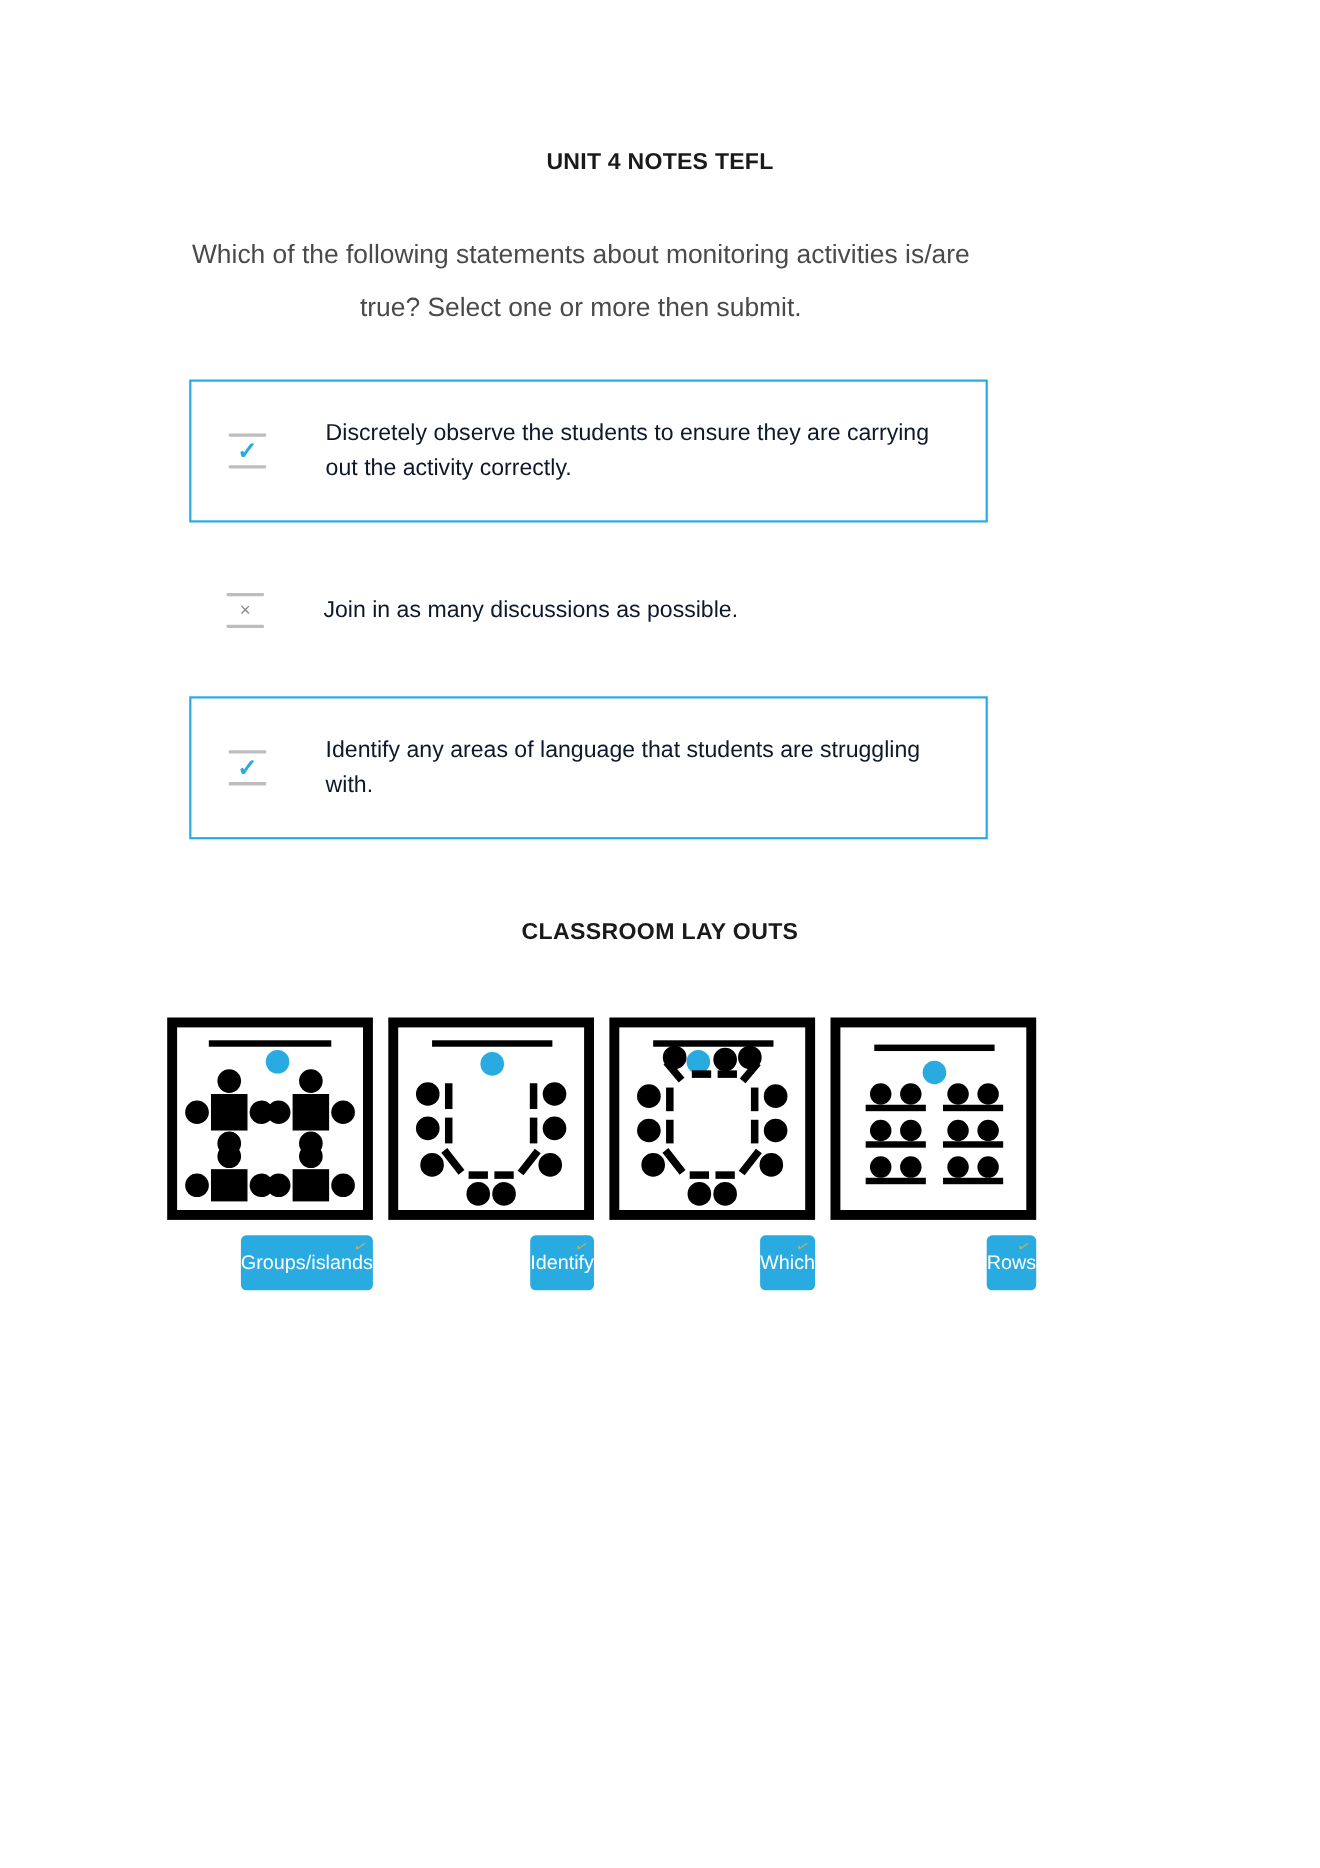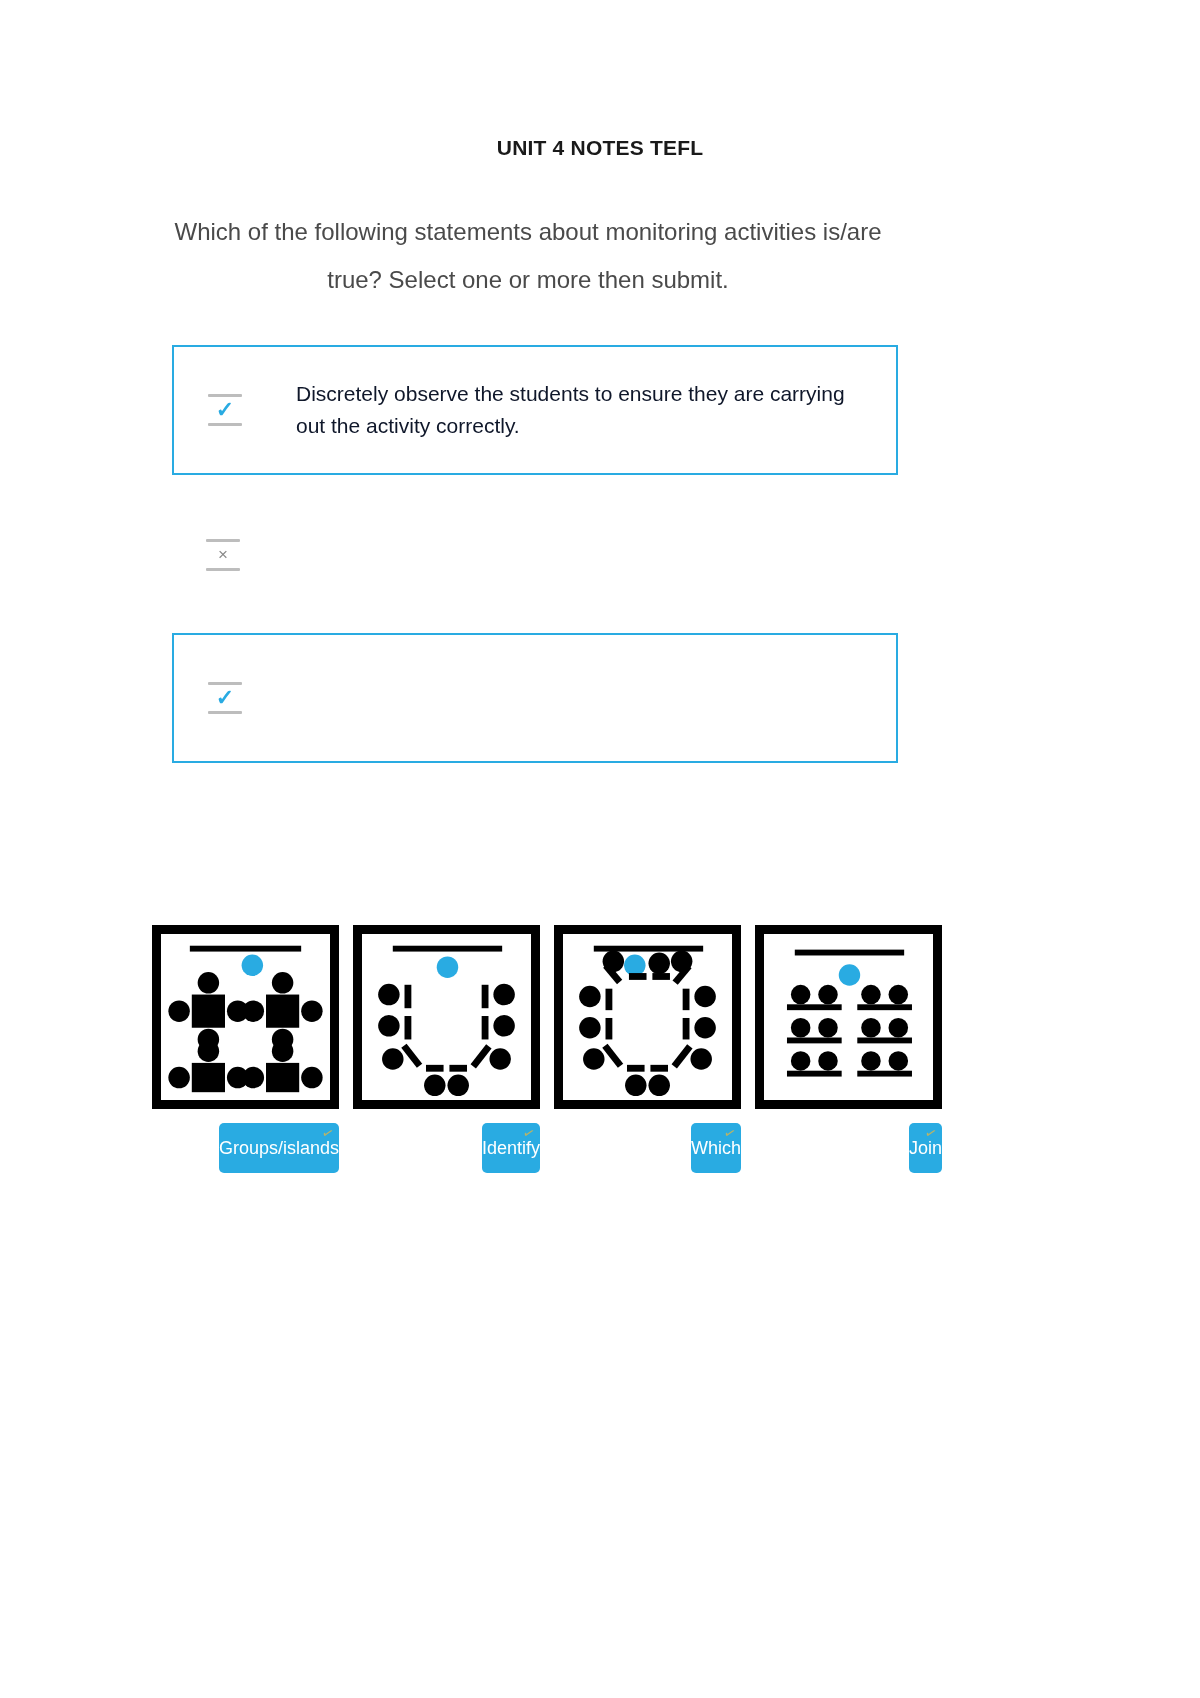--- a/index.html
+++ b/index.html
@@ -198,34 +198,37 @@
     </div>
 
     <div class="opt-spacer-1"></div>
 
     <div class="option plain">
       <div class="marker">
         <div class="rule"></div>
         <div class="glyph cross">×</div>
         <div class="rule"></div>
       </div>
+      <div class="opt-text">Join in as many discussions as possible.</div>
     </div>
 
     <div class="opt-spacer-2"></div>
 
     <div class="option selected">
       <div class="marker">
         <div class="rule"></div>
         <div class="glyph check">✓</div>
         <div class="rule"></div>
       </div>
+      <div class="opt-text">Identify any areas of language that students are struggling with.</div>
     </div>
 
   </div>
 
+  <div class="section-title">CLASSROOM LAY OUTS</div>
 
   <div class="layouts">
 
     <div class="layout-card">
       <div class="layout-icon">
         <svg viewBox="0 0 170 170" xmlns="http://www.w3.org/2000/svg" aria-hidden="true">
           <rect x="28" y="12" width="114" height="6" fill="#000"></rect>
           <circle cx="92" cy="32" r="11" fill="#29ABE2"></circle>
 
           <rect x="30" y="62" width="34" height="34" fill="#000"></rect>
@@ -352,20 +355,20 @@
           <circle cx="136" cy="62" r="10" fill="#000"></circle>
           <rect x="94" y="106" width="56" height="6" fill="#000"></rect>
           <circle cx="108" cy="96" r="10" fill="#000"></circle>
           <circle cx="136" cy="96" r="10" fill="#000"></circle>
           <circle cx="108" cy="130" r="10" fill="#000"></circle>
           <circle cx="136" cy="130" r="10" fill="#000"></circle>
           <rect x="94" y="140" width="56" height="6" fill="#000"></rect>
         </svg>
       </div>
       <div class="layout-btn">
-        <span>Join</span>
+        <span>Rows</span>
         <span class="corner-check">✓</span>
       </div>
     </div>
 
   </div>
 
 </div>
 
 </body></html>

